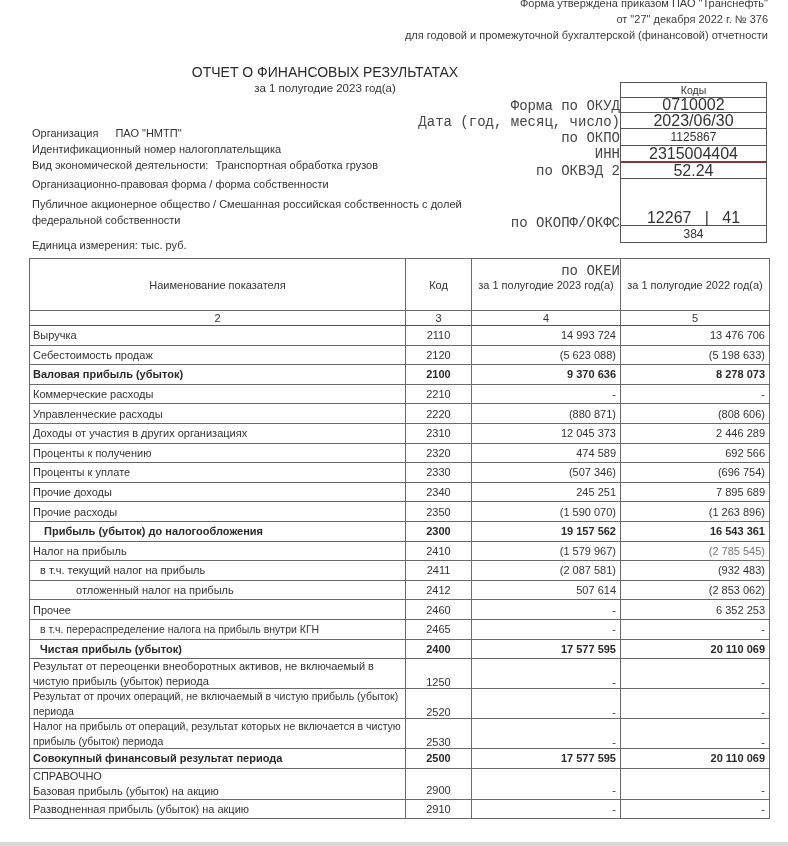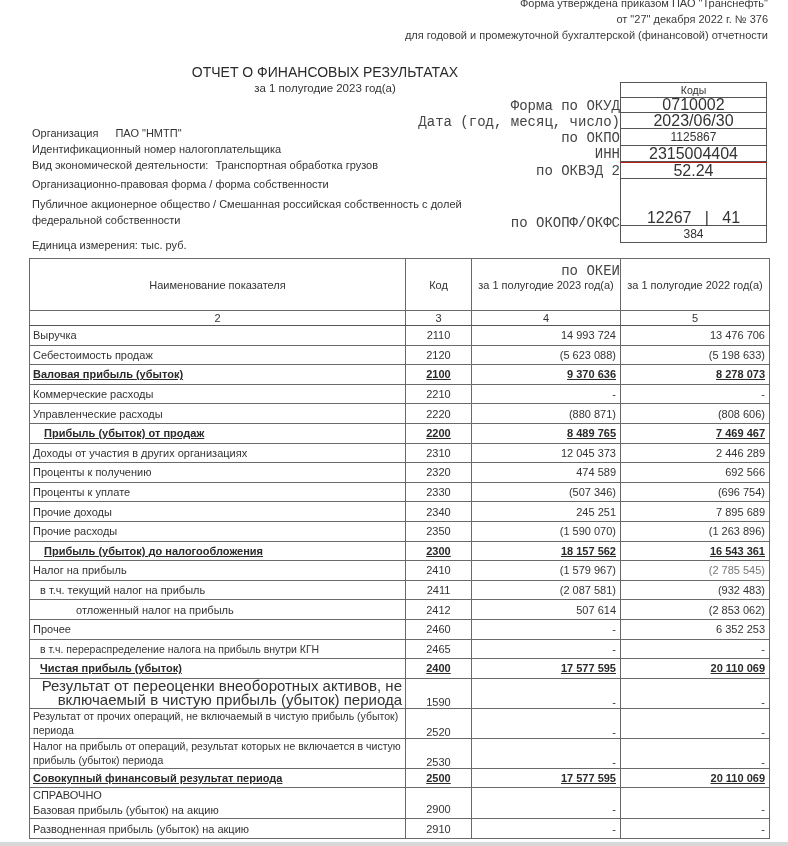--- a/index.html
+++ b/index.html
@@ -26,21 +26,21 @@
   }
   table.report td, table.report th {
     border: 1px solid #6a6a6a; padding: 0 3px; overflow: hidden; white-space: nowrap;
     color: #333; font-weight: normal;
   }
   table.report th { text-align: center; font-size: 11px; height: 51px; }
   table.report tr.colnums td { text-align: center; height: 14px; line-height: 14px; font-size: 11px; border-bottom: 1.5px solid #555; }
   table.report td.code { text-align: center; }
   table.report td.num { text-align: right; padding-right: 4px; }
   table.report tr.row td { height: 18.6px; line-height: 18px; }
-  table.report tr.bold td { font-weight: bold; color: #2a2a2a; text-decoration: underline; }
+  table.report tr.bold td { font-weight: bold; color: #2a2a2a; }
   table.report tr.tall td { height: 29px; vertical-align: bottom; }
   table.report tr.tall td.name { white-space: normal; line-height: 14.5px; vertical-align: top; padding-top: 0; }
   table.report tr.spr td { height: 30px; vertical-align: bottom; line-height: 17px; }
   table.report tr.spr td.name { white-space: normal; line-height: 15px; vertical-align: top; }
   .ind1 { padding-left: 14px !important; }
   .ind2 { padding-left: 46px !important; }
   .ind1s { padding-left: 10px !important; }
   .bottom-rule { left: 0; top: 842px; width: 788px; height: 4px; background: #d8d8d8; }
 </style>
 </head>
@@ -137,26 +137,20 @@
       <td class="code">2210</td>
       <td class="num">-</td>
       <td class="num">-</td>
     </tr>
     <tr class="row">
       <td class="name">Управленческие расходы</td>
       <td class="code">2220</td>
       <td class="num">(880 871)</td>
       <td class="num">(808 606)</td>
     </tr>
-    <tr class="row bold">
-      <td class="name ind1">Прибыль (убыток) от продаж</td>
-      <td class="code">2200</td>
-      <td class="num">8 489 765</td>
-      <td class="num">7 469 467</td>
-    </tr>
     <tr class="row">
       <td class="name">Доходы от участия в других организациях</td>
       <td class="code">2310</td>
       <td class="num">12 045 373</td>
       <td class="num">2 446 289</td>
     </tr>
     <tr class="row">
       <td class="name">Проценты к получению</td>
       <td class="code">2320</td>
       <td class="num">474 589</td>
@@ -176,21 +170,21 @@
     </tr>
     <tr class="row">
       <td class="name">Прочие расходы</td>
       <td class="code">2350</td>
       <td class="num">(1 590 070)</td>
       <td class="num">(1 263 896)</td>
     </tr>
     <tr class="row bold">
       <td class="name ind1">Прибыль (убыток) до налогообложения</td>
       <td class="code">2300</td>
-      <td class="num">18 157 562</td>
+      <td class="num">19 157 562</td>
       <td class="num">16 543 361</td>
     </tr>
     <tr class="row">
       <td class="name">Налог на прибыль</td>
       <td class="code">2410</td>
       <td class="num">(1 579 967)</td>
       <td class="num" style="color:#777;">(2 785 545)</td>
     </tr>
     <tr class="row">
       <td class="name ind1s">в т.ч.  текущий налог на прибыль</td>
@@ -216,22 +210,22 @@
       <td class="num">-</td>
       <td class="num">-</td>
     </tr>
     <tr class="row bold">
       <td class="name ind1s">Чистая прибыль (убыток)</td>
       <td class="code">2400</td>
       <td class="num">17 577 595</td>
       <td class="num">20 110 069</td>
     </tr>
     <tr class="tall">
-      <td class="name" style="font-size:15px;text-align:right;">Результат от переоценки внеоборотных активов, не включаемый в чистую прибыль (убыток) периода</td>
-      <td class="code">1590</td>
+      <td class="name" style="font-size:11px;">Результат от переоценки внеоборотных активов, не включаемый в чистую прибыль (убыток) периода</td>
+      <td class="code">1250</td>
       <td class="num">-</td>
       <td class="num">-</td>
     </tr>
     <tr class="tall">
       <td class="name" style="font-size:10.5px;margin-left:12px;">Результат от прочих операций, не включаемый в чистую прибыль (убыток) периода</td>
       <td class="code">2520</td>
       <td class="num">-</td>
       <td class="num">-</td>
     </tr>
     <tr class="tall">

